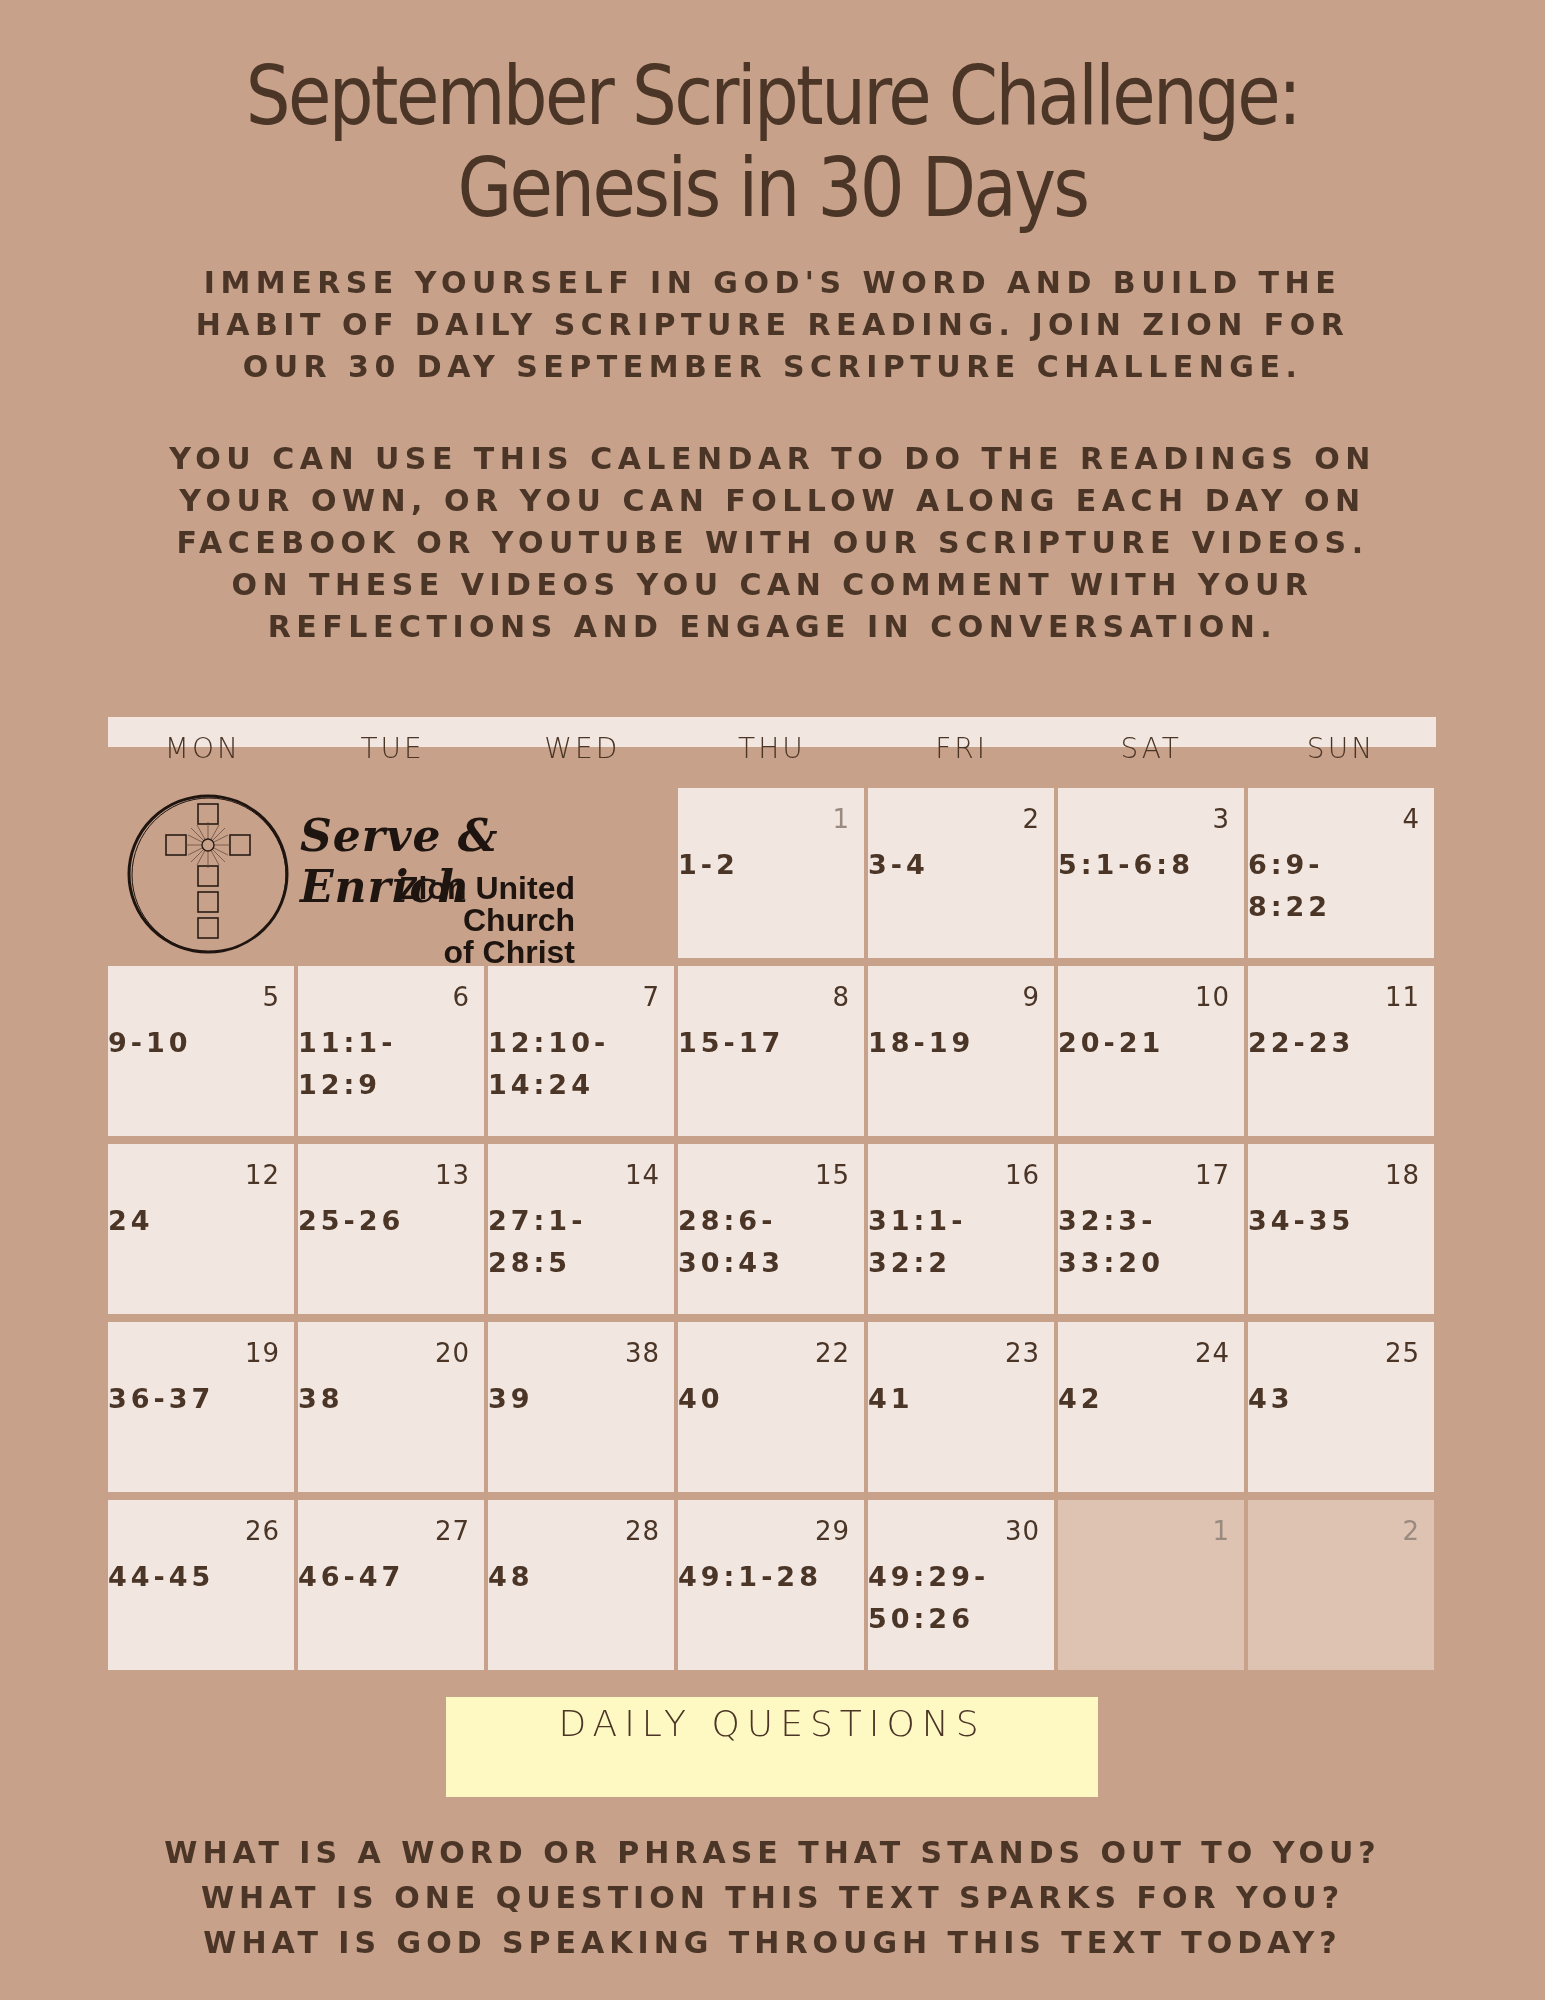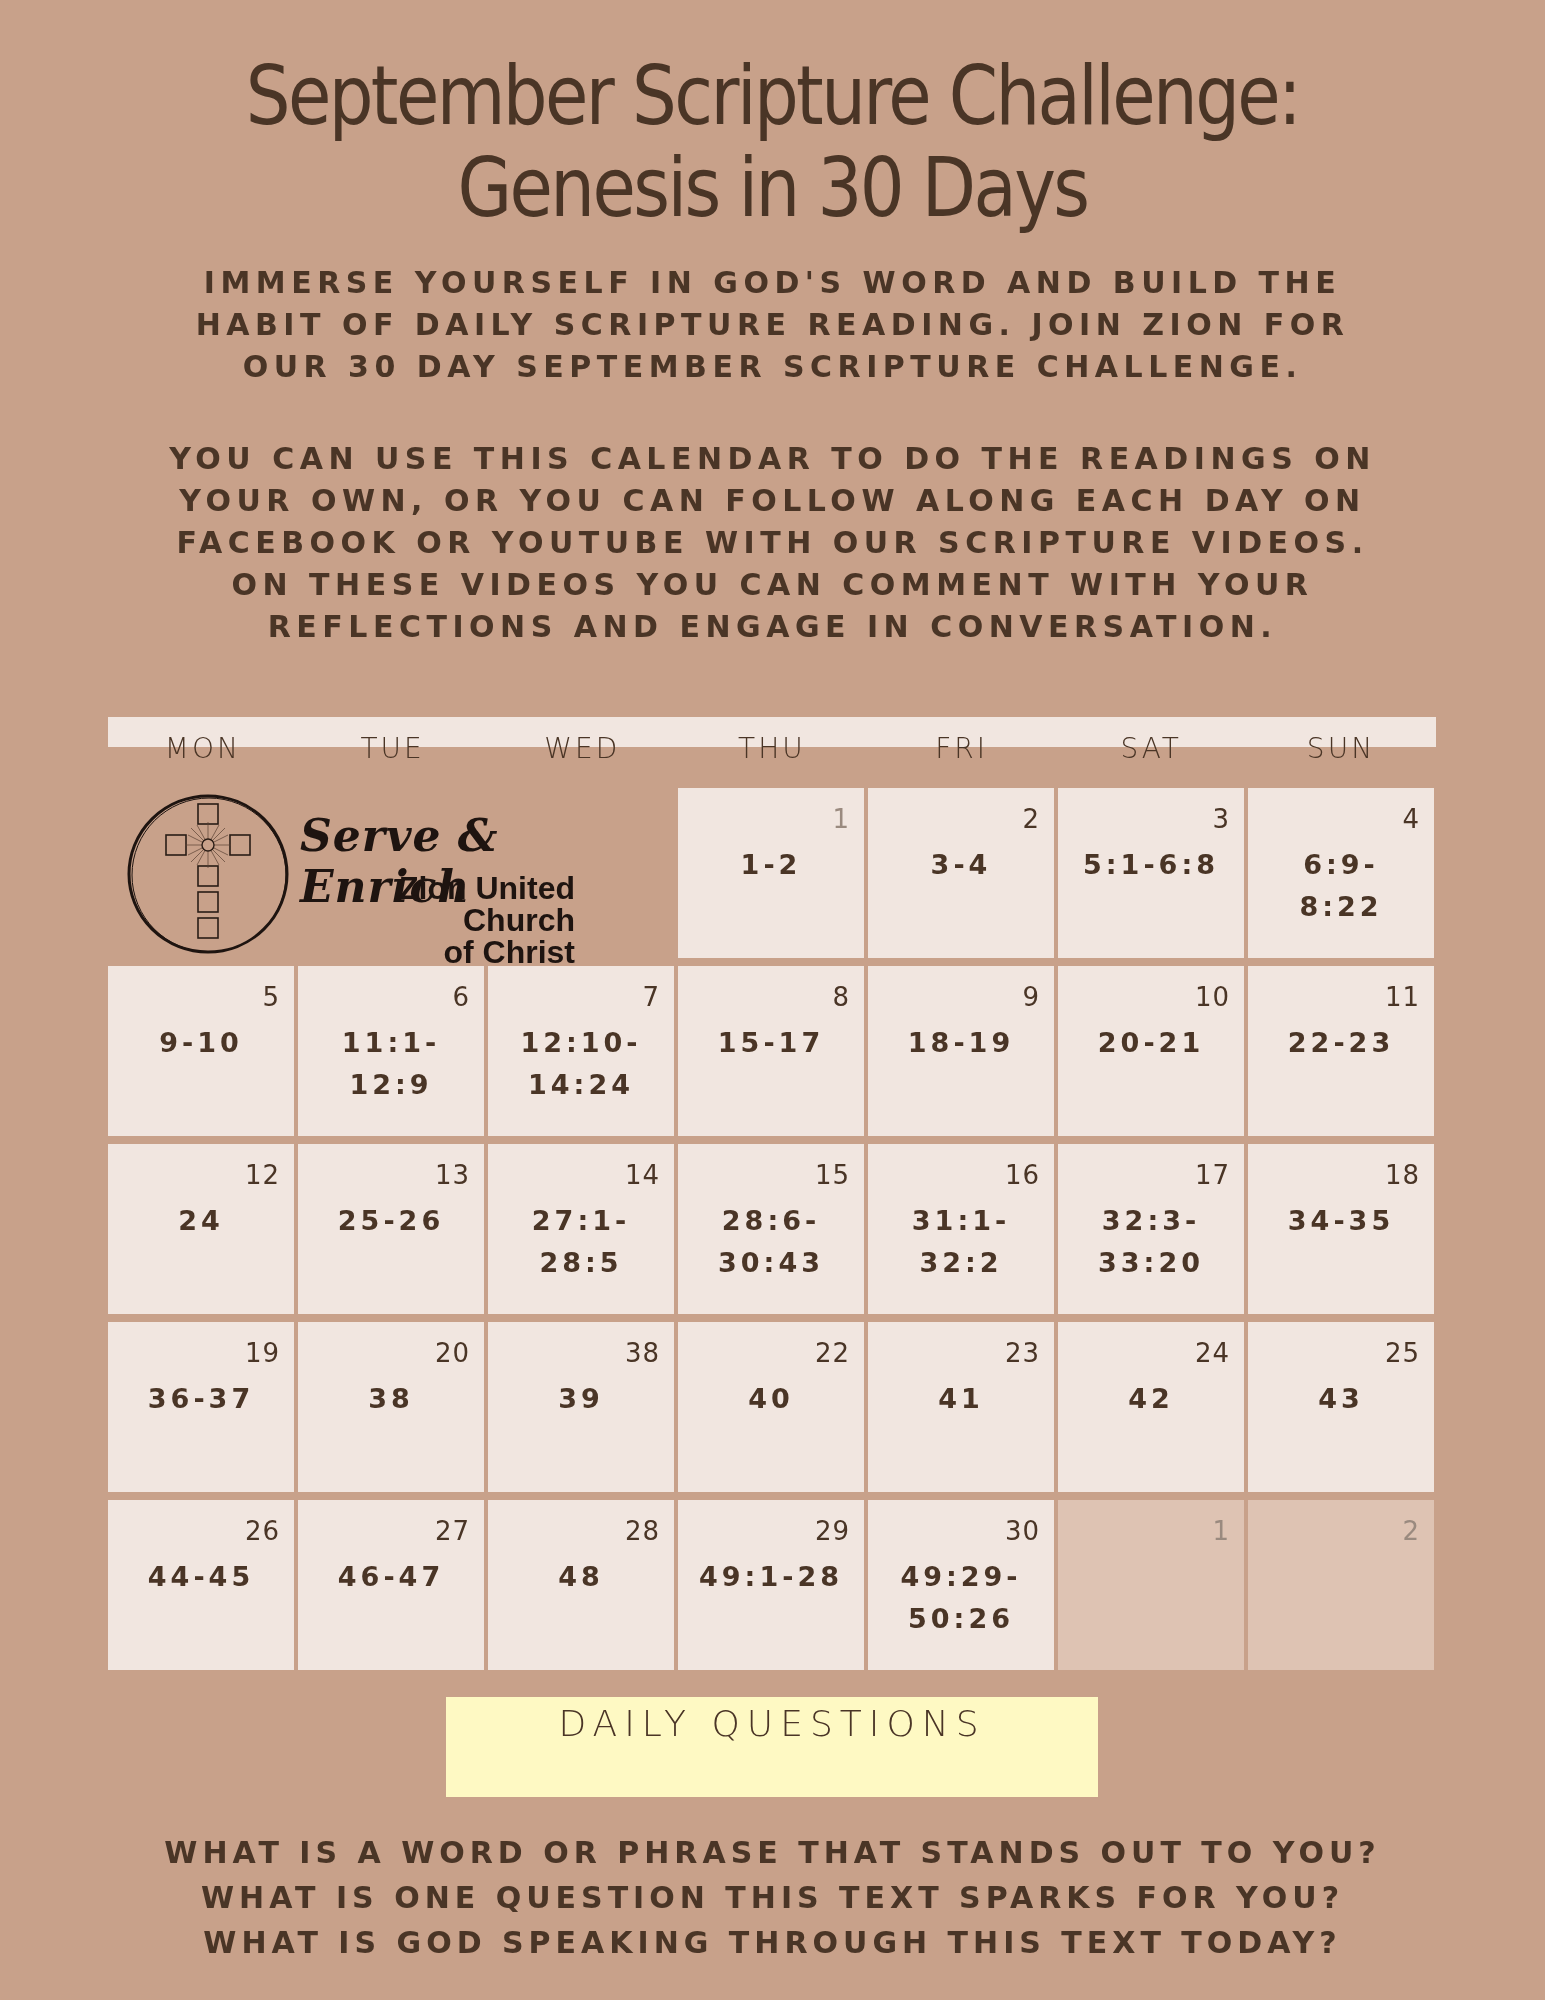--- a/index.html
+++ b/index.html
@@ -31,21 +31,21 @@
   .cell {
     position:absolute; width:186px; height:170px; background:#f1e6e0; box-sizing:border-box;
   }
   .cell.next { background:#dec3b3; }
   .cell .num {
     position:absolute; right:14px; top:16px; font-family:"DejaVu Sans", sans-serif;
     font-size:26px; letter-spacing:1px; color:#4a3526;
   }
   .cell .num.muted { color:#9a8a7f; }
   .cell .reading {
-    position:absolute; left:0; right:0; top:56px; text-align:center;
+    position:absolute; left:0; right:0; top:56px; text-align:left;
     font-family:"DejaVu Sans", sans-serif; font-weight:bold; font-size:27px;
     line-height:42px; letter-spacing:4px; color:#4a3526; white-space:pre-line;
   }
   .logo {
     position:absolute; left:125px; top:790px; width:520px; height:170px;
   }
   .logo svg { position:absolute; left:0; top:0; }
   .logo .script {
     position:absolute; left:175px; top:20px; font-family:"DejaVu Serif", serif;
     font-style:italic; font-weight:bold; font-size:44px; color:#1e1410; letter-spacing:1px;

